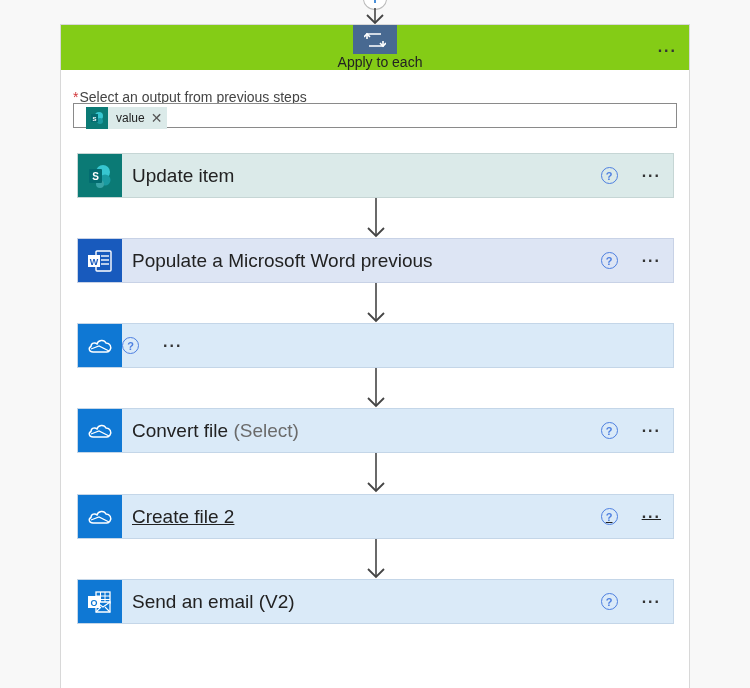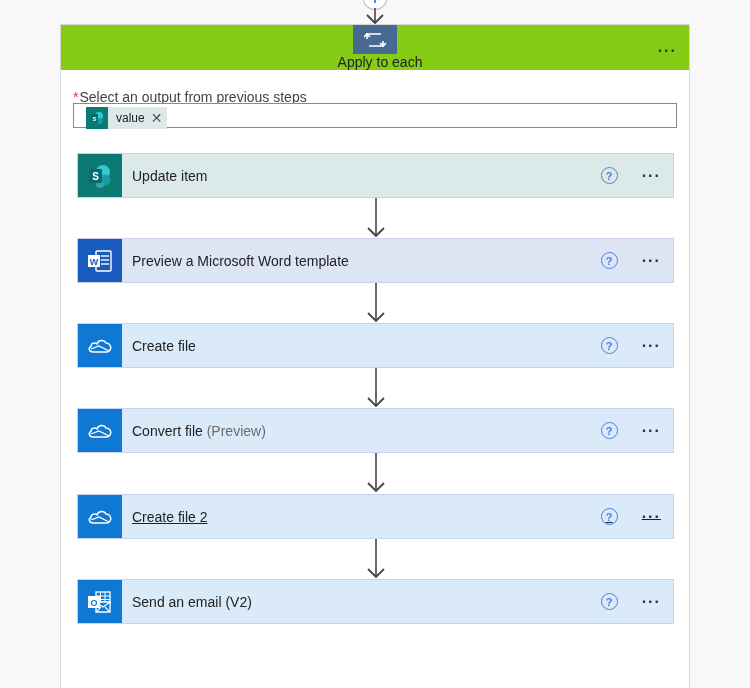--- a/index.html
+++ b/index.html
@@ -54,21 +54,21 @@
     .token-label { font-size: 12px; margin: 0 6px 0 8px; color: #222; }
     .token-x { font-size: 14px; color: #555; margin-right: 5px; cursor: pointer; line-height: 1; }
 
     .action {
       position: absolute; left: 16px; width: 597px; height: 45px;
       display: flex; align-items: center; border: 1px solid #c8d0da; cursor: pointer;
     }
     .action .icon-box {
       width: 44px; height: 43px; display: flex; align-items: center; justify-content: center; flex-shrink: 0;
     }
-    .action .title { font-size: 14px; margin-left: 10px; color: #222; flex: 1; }
+    .action .title { font-size: 19px; margin-left: 10px; color: #222; flex: 1; }
     .action .title .suffix { color: #6b6b6b; }
     .action .help {
       width: 17px; height: 17px; border: 1.5px solid #4d7fe0; border-radius: 50%;
       color: #4d7fe0; font-size: 11px; display: flex; align-items: center; justify-content: center;
       margin-right: 24px; font-weight: bold;
     }
     .action .more {
       font-size: 16px; letter-spacing: 2px; color: #333; margin-right: 12px; font-weight: bold; line-height: 1;
       position: relative; top: -4px;
     }
@@ -140,53 +140,52 @@
     <div class="icon-box" style="background:#185abd;">
       <svg width="26" height="24" viewBox="0 0 26 24">
         <rect x="9" y="2" width="15" height="20" rx="1" fill="none" stroke="#fff" stroke-width="1.4"></rect>
         <line x1="14" y1="7" x2="22" y2="7" stroke="#fff" stroke-width="1.4"></line>
         <line x1="14" y1="11" x2="22" y2="11" stroke="#fff" stroke-width="1.4"></line>
         <line x1="14" y1="15" x2="22" y2="15" stroke="#fff" stroke-width="1.4"></line>
         <rect x="1" y="6" width="12" height="12" fill="#fff"></rect>
         <text x="7" y="15.5" font-size="9" fill="#185abd" text-anchor="middle" font-family="Liberation Sans, sans-serif" font-weight="bold">W</text>
       </svg>
     </div>
-    <span class="title"><span>Preview a Microsoft Word template</span></span>
+    <span class="title"><span>Populate a Microsoft Word previous</span></span>
     <span class="help">?</span>
     <span class="more">...</span>
   </div>
   <svg class="arrow" style="top:258px;" viewBox="0 0 22 40">
     <line x1="11" y1="0" x2="11" y2="38" stroke="#444" stroke-width="1.6"></line>
     <polyline points="3,30 11,38 19,30" fill="none" stroke="#444" stroke-width="1.8"></polyline>
   </svg>
 
   <div class="action" style="top:298px; background:#daeaf8; border-color:#c4d6e8;">
     <div class="icon-box" style="background:#0f78d4;">
       <svg width="26" height="18" viewBox="0 0 26 18">
         <path d="M6 15 C2 15 1 11 4 9.5 C4 6 8 5 10 7 C11 3 17 2 19 6 C23 6 25 10 23 13 C22 14.5 21 15 20 15 Z" fill="none" stroke="#fff" stroke-width="1.4"></path>
         <path d="M4 12 L12 9 L22 14" fill="none" stroke="#fff" stroke-width="1.2"></path>
       </svg>
     </div>
-    <span class="title"><span>Create file</span></span>
     <span class="help">?</span>
     <span class="more">...</span>
   </div>
   <svg class="arrow" style="top:343px;" viewBox="0 0 22 40">
     <line x1="11" y1="0" x2="11" y2="38" stroke="#444" stroke-width="1.6"></line>
     <polyline points="3,30 11,38 19,30" fill="none" stroke="#444" stroke-width="1.8"></polyline>
   </svg>
 
   <div class="action" style="top:383px; background:#daeaf8; border-color:#c4d6e8;">
     <div class="icon-box" style="background:#0f78d4;">
       <svg width="26" height="18" viewBox="0 0 26 18">
         <path d="M6 15 C2 15 1 11 4 9.5 C4 6 8 5 10 7 C11 3 17 2 19 6 C23 6 25 10 23 13 C22 14.5 21 15 20 15 Z" fill="none" stroke="#fff" stroke-width="1.4"></path>
         <path d="M4 12 L12 9 L22 14" fill="none" stroke="#fff" stroke-width="1.2"></path>
       </svg>
     </div>
-    <span class="title"><span>Convert file</span> <span class="suffix">(Preview)</span></span>
+    <span class="title"><span>Convert file</span> <span class="suffix">(Select)</span></span>
     <span class="help">?</span>
     <span class="more">...</span>
   </div>
   <svg class="arrow" style="top:428px;" viewBox="0 0 22 40">
     <line x1="11" y1="0" x2="11" y2="38" stroke="#444" stroke-width="1.6"></line>
     <polyline points="3,30 11,38 19,30" fill="none" stroke="#444" stroke-width="1.8"></polyline>
   </svg>
 
   <div class="action" style="top:469px; background:#daeaf8; border-color:#c4d6e8;text-decoration:underline;">
     <div class="icon-box" style="background:#0f78d4;">

